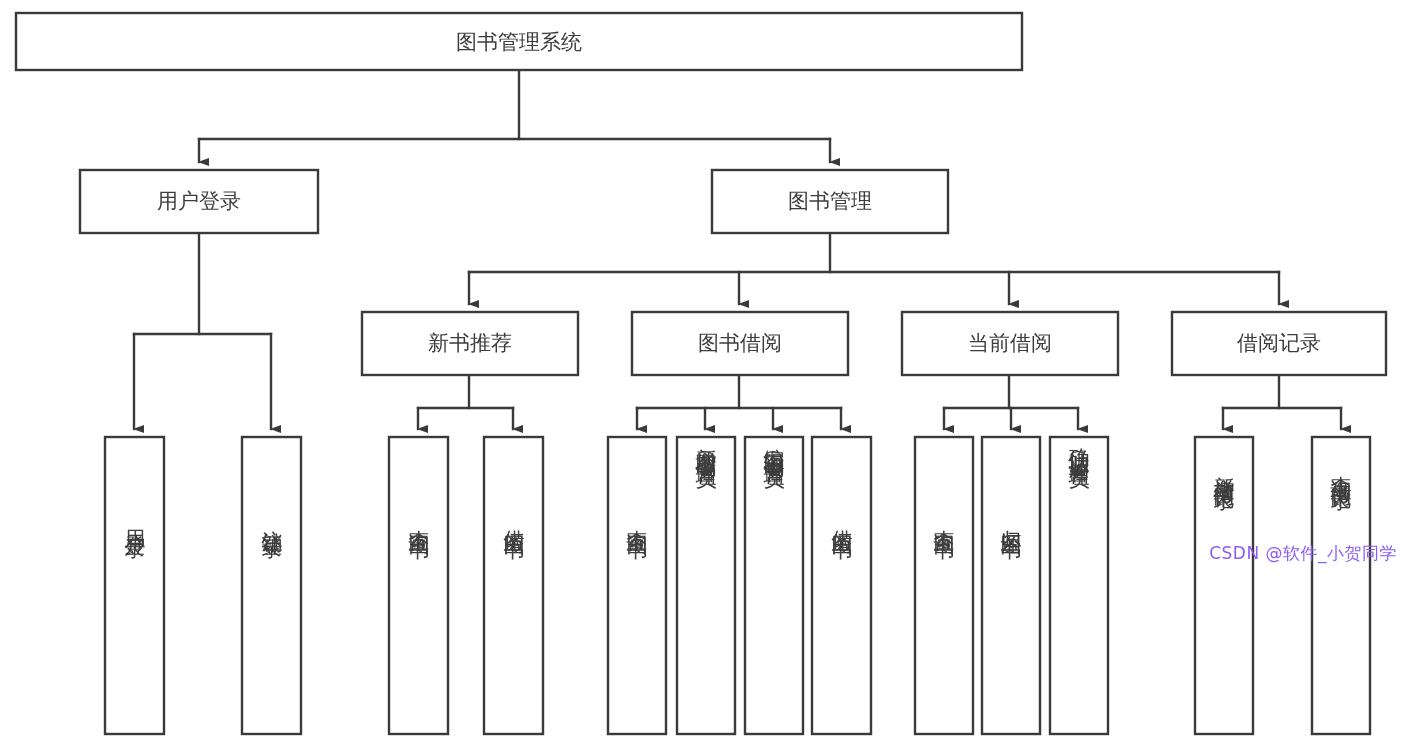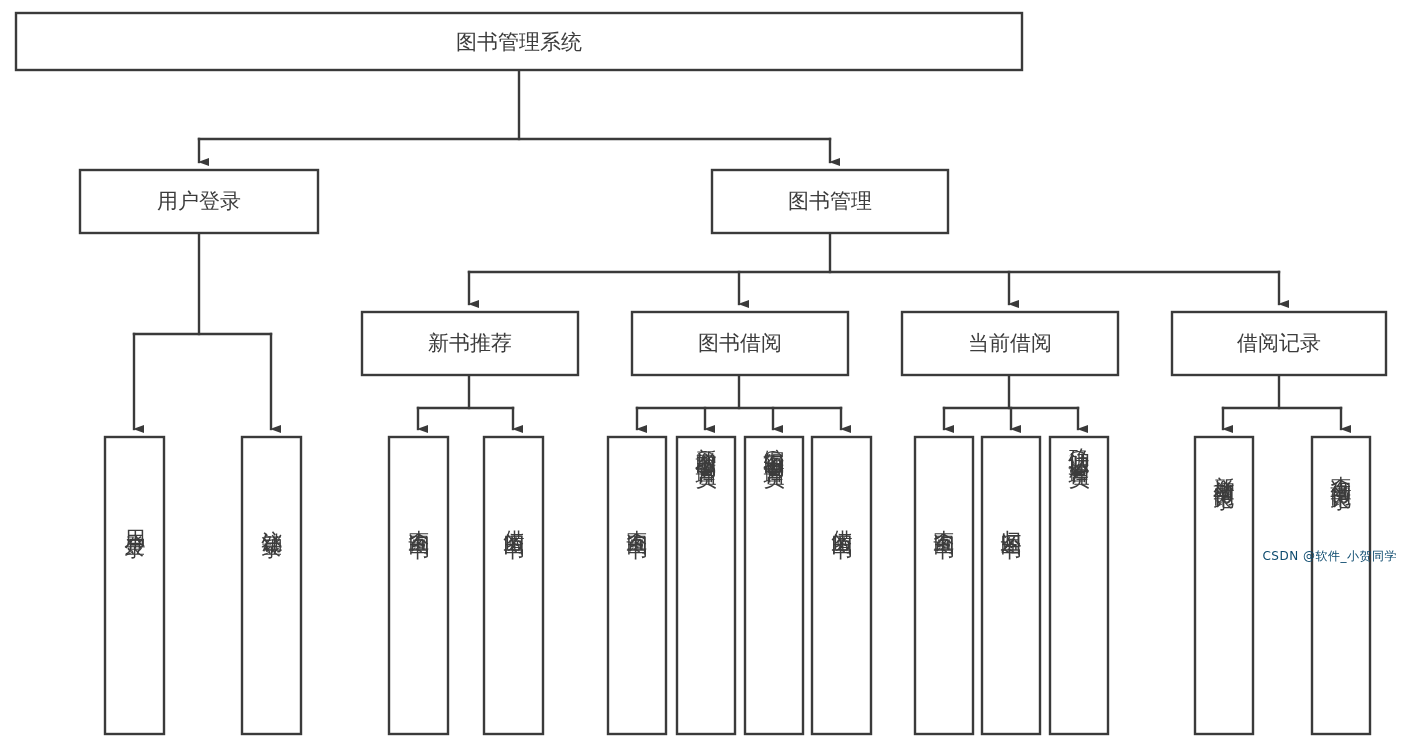--- a/index.html
+++ b/index.html
@@ -24,22 +24,22 @@
     font-size:21px;
     writing-mode:vertical-rl;
     text-orientation:upright;
     letter-spacing:3px;
     text-anchor:middle;
     white-space:pre;
   }
   .watermark{
     position:absolute;
     right:8px;bottom:4px;
-    color:#0c4a6e;
-    font-size:12px;
+    color:#8b5cf6;
+    font-size:17px;
     font-family:"DejaVu Sans","Liberation Sans",sans-serif;
     letter-spacing:0.5px;
     pointer-events:none;
   }
 </style>
 </head>
 <body>
 
 <div id="stage">
 

